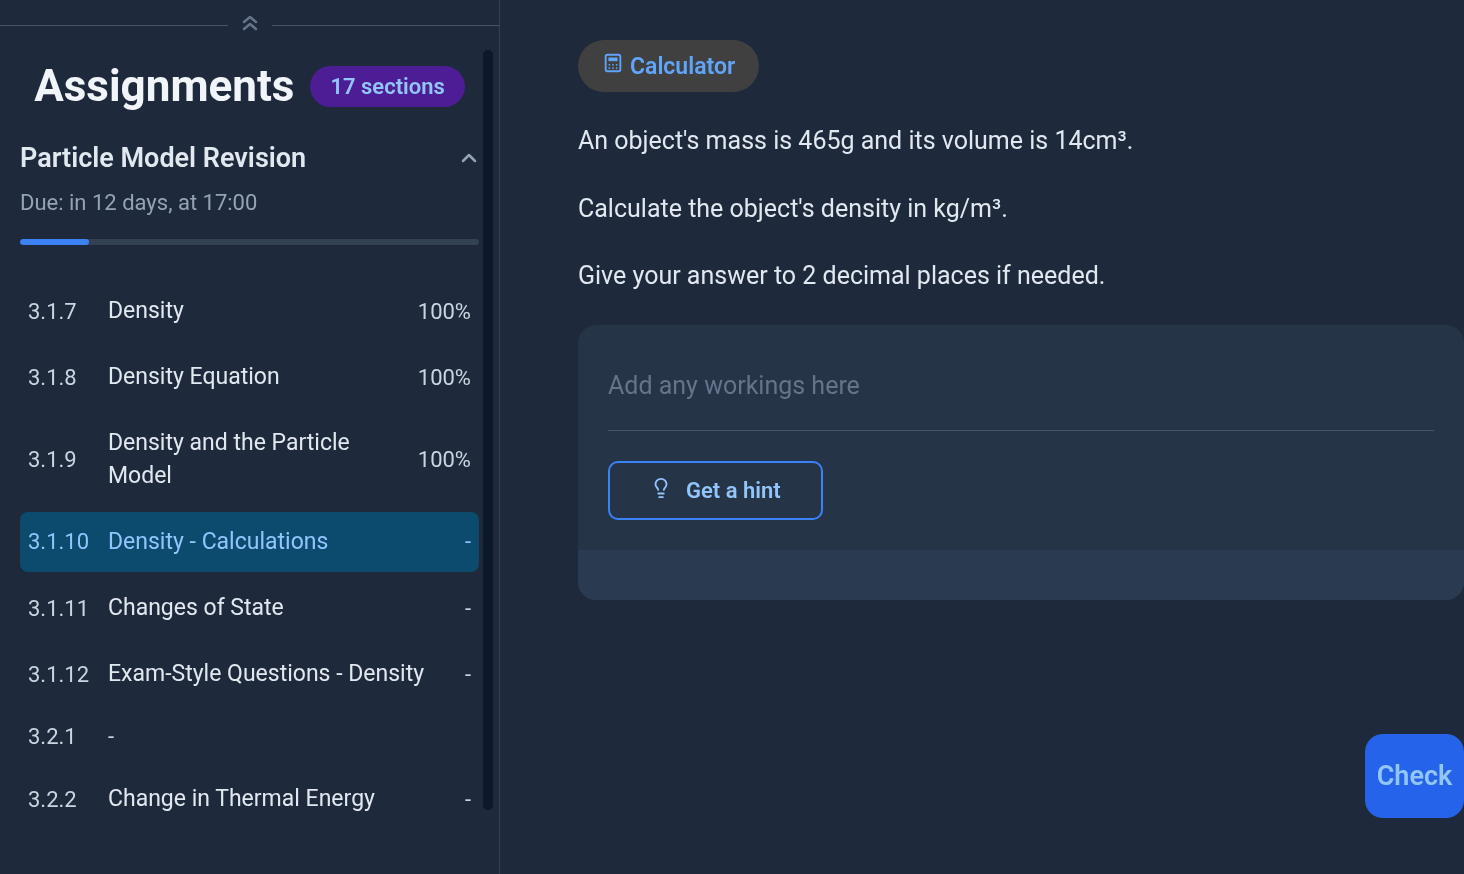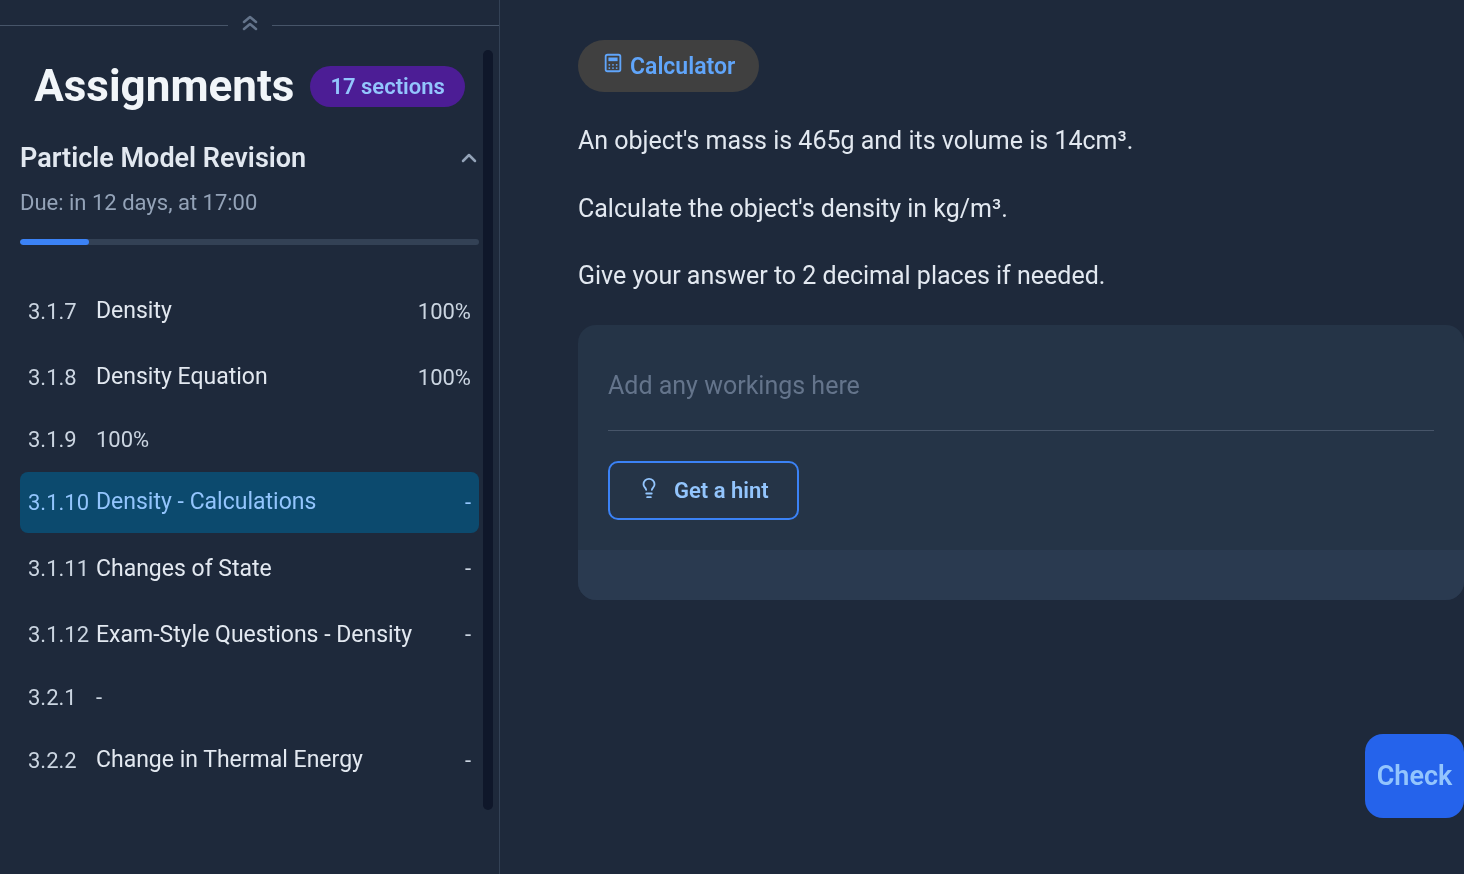--- a/index.html
+++ b/index.html
@@ -113,21 +113,21 @@
       flex-direction: column;
       gap: 6px;
     }
 
     .topic-item {
       display: flex;
       align-items: center;
       padding: 14px 8px;
       border-radius: 8px;
       cursor: pointer;
-      gap: 2px;
+      gap: 14px;
     }
 
     .topic-item.active {
       background: #0c4a6e;
     }
 
     .topic-number {
       font-size: 22px;
       color: #cbd5e1;
       min-width: 66px;
@@ -213,21 +213,21 @@
       color: #64748b;
     }
 
     .hint-button {
       display: inline-flex;
       align-items: center;
       gap: 14px;
       background: transparent;
       border: 2px solid #3b82f6;
       color: #93c5fd;
-      padding: 14px 28px;
+      padding: 14px 40px;
       border-radius: 10px;
       font-size: 22px;
       font-weight: 600;
       cursor: pointer;
       margin-top: 30px;
     }
 
     .answer-bottom {
       height: 50px;
       background: #2a3a50;
@@ -304,20 +304,21 @@
           <div class="topic-name">Density</div>
           <div class="topic-percent">100%</div>
         </div>
         <div class="topic-item">
           <div class="topic-number">3.1.8</div>
           <div class="topic-name">Density Equation</div>
           <div class="topic-percent">100%</div>
         </div>
         <div class="topic-item">
           <div class="topic-number">3.1.9</div>
+          <div class="topic-name">Density and the Particle Model</div>
           <div class="topic-percent">100%</div>
         </div>
         <div class="topic-item active">
           <div class="topic-number">3.1.10</div>
           <div class="topic-name">Density - Calculations</div>
           <div class="topic-percent">-</div>
         </div>
         <div class="topic-item">
           <div class="topic-number">3.1.11</div>
           <div class="topic-name">Changes of State</div>

